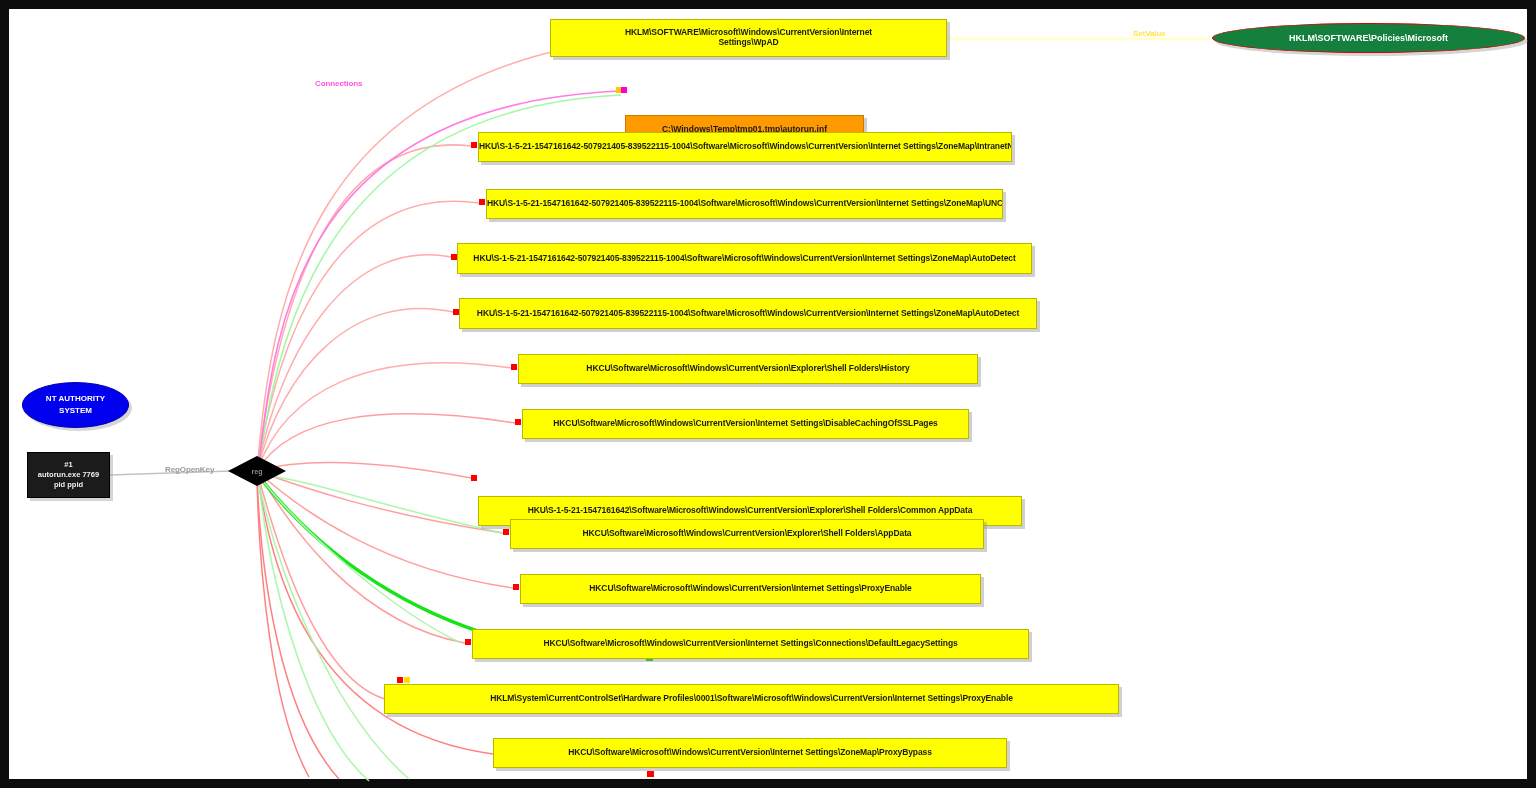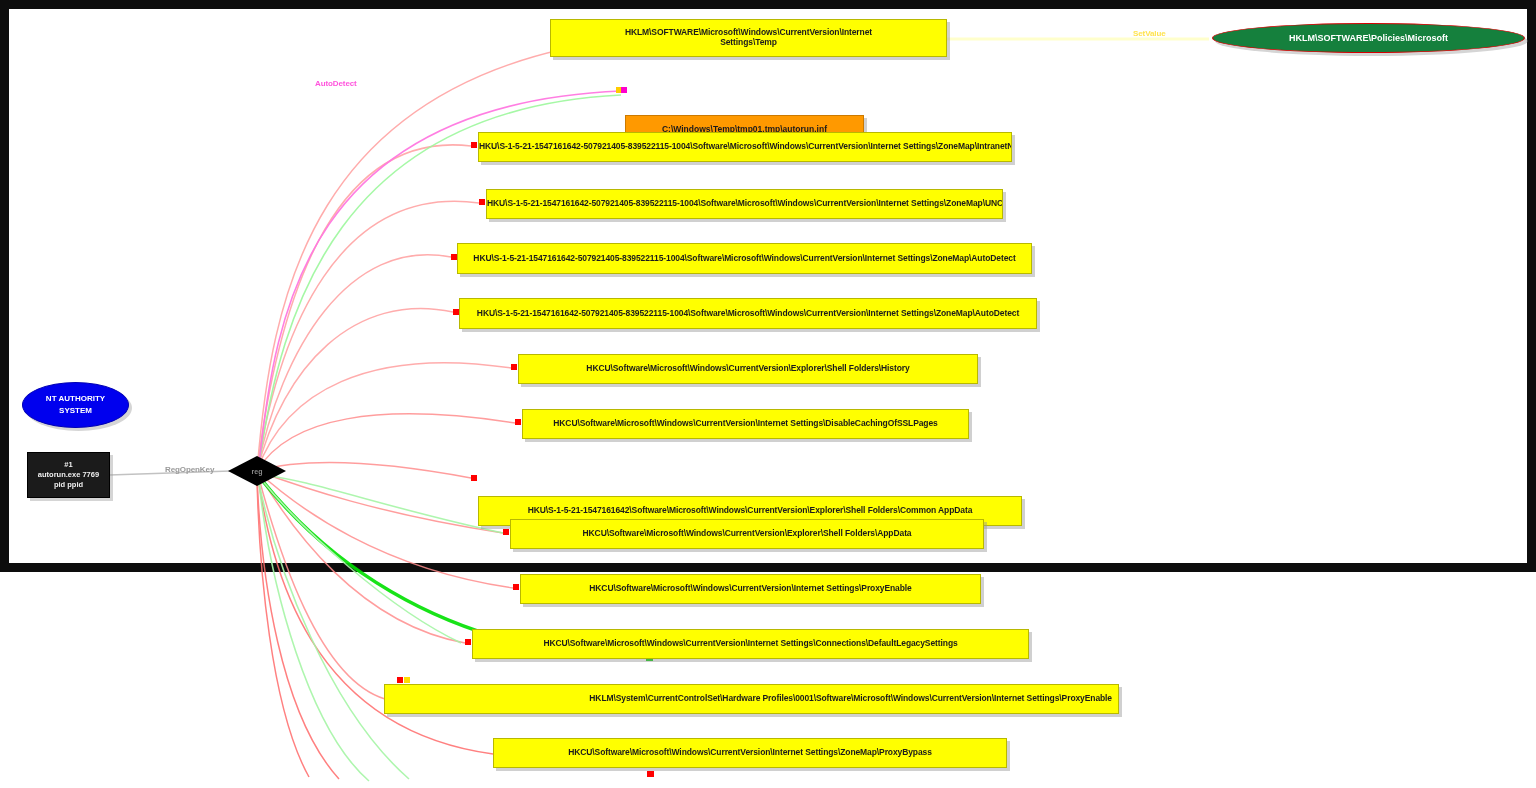--- a/index.html
+++ b/index.html
@@ -1,21 +1,21 @@
 <!DOCTYPE html>
 <html><head>
 <meta charset="utf-8">
 <style>
   html,body{margin:0;padding:0;background:#ffffff;}
   body{
     font-family:"Liberation Sans", sans-serif;
     width:1536px;height:788px;overflow:hidden;position:relative;
   }
   #frame{
-    position:absolute;left:0;top:0;width:1536px;height:572px;
+    position:absolute;left:0;top:0;width:1536px;height:788px;
     box-sizing:border-box;
     border:9px solid #0d0d0d;
     background:#ffffff;
   }
   #canvas{
     position:absolute;left:0;top:0;width:1536px;height:788px;
   }
   svg.edges{position:absolute;left:0;top:0;width:1536px;height:788px;pointer-events:none;}
 
   
@@ -160,21 +160,21 @@
         <rect x="608" y="22" width="6" height="6" fill="#ff3333"></rect>
         <rect x="637" y="645" width="7" height="7" fill="#00d000"></rect>
         <rect x="485" y="750" width="7" height="6" fill="#ff0000"></rect>
         <rect x="638" y="762" width="7" height="6" fill="#ff0000"></rect>
       </g>
     </svg>
 
     <div class="node reg-node two-line" style="left:541px;top:10px;width:397px;height:38px;">
       <span class="lbl">
         <span>HKLM\SOFTWARE\Microsoft\Windows\CurrentVersion\Internet</span><br>
-        <span>Settings\Temp</span>
+        <span>Settings\WpAD</span>
       </span>
     </div>
 
     <div class="node ell red-ell" style="left:1203px;top:14px;width:313px;height:30px;">
       <span class="lbl">HKLM\SOFTWARE\Policies\Microsoft</span>
     </div>
 
     <div class="node orange-node" style="left:616px;top:70px;width:239px;height:30px;margin-top:36px;">
       <span class="lbl">C:\Windows\Temp\tmp01.tmp\autorun.inf</span>
     </div>
@@ -212,21 +212,21 @@
     </div>
 
     <div class="node reg-node" style="left:511px;top:565px;width:461px;height:30px;">
       <span class="lbl">HKCU\Software\Microsoft\Windows\CurrentVersion\Internet Settings\ProxyEnable</span>
     </div>
 
     <div class="node reg-node" style="left:463px;top:620px;width:557px;height:30px;">
       <span class="lbl">HKCU\Software\Microsoft\Windows\CurrentVersion\Internet Settings\Connections\DefaultLegacySettings</span>
     </div>
 
-    <div class="node reg-node" style="left:375px;top:675px;width:735px;height:30px;text-align:right;">
+    <div class="node reg-node" style="left:375px;top:675px;width:735px;height:30px;">
       <span class="lbl">HKLM\System\CurrentControlSet\Hardware Profiles\0001\Software\Microsoft\Windows\CurrentVersion\Internet Settings\ProxyEnable</span>
     </div>
 
     <div class="node reg-node" style="left:484px;top:729px;width:514px;height:30px;">
       <span class="lbl">HKCU\Software\Microsoft\Windows\CurrentVersion\Internet Settings\ZoneMap\ProxyBypass</span>
     </div>
 
     <div class="node ell blue-ell" style="left:13px;top:373px;width:107px;height:46px;">
       <span class="lbl">
         <span>NT AUTHORITY</span><br>
@@ -241,17 +241,17 @@
         <span>7769</span><br>
         <span>pid</span>
         <span>ppid</span>
       </span>
     </div>
 
     <div class="diamond" style="left:219px;top:447px;"></div>
     <div class="diamond-lbl" style="left:232px;top:454px;width:32px;height:16px;">reg</div>
 
     <div class="edge-label el-gray" style="left:141px;top:456px;">RegOpenKey</div>
-    <div class="edge-label el-pink" style="left:306px;top:70px;">AutoDetect</div>
+    <div class="edge-label el-pink" style="left:306px;top:70px;">Connections</div>
     <div class="edge-label el-yellow" style="left:1124px;top:20px;">SetValue</div>
 
   </div>
 </div>
 
 </body></html>

